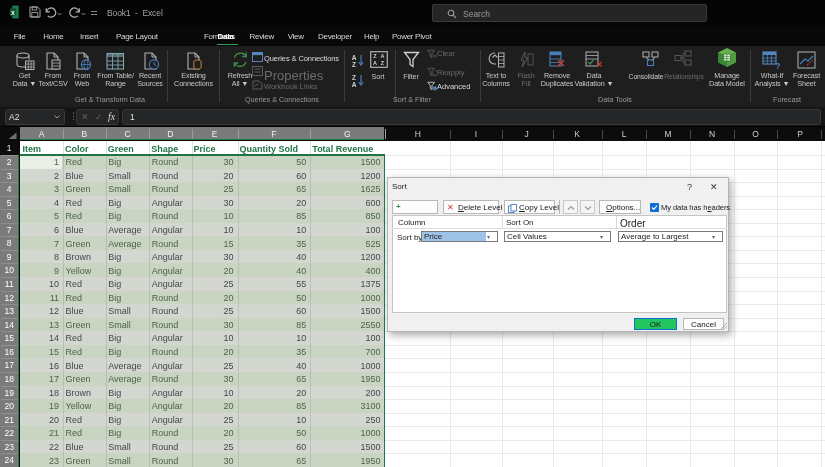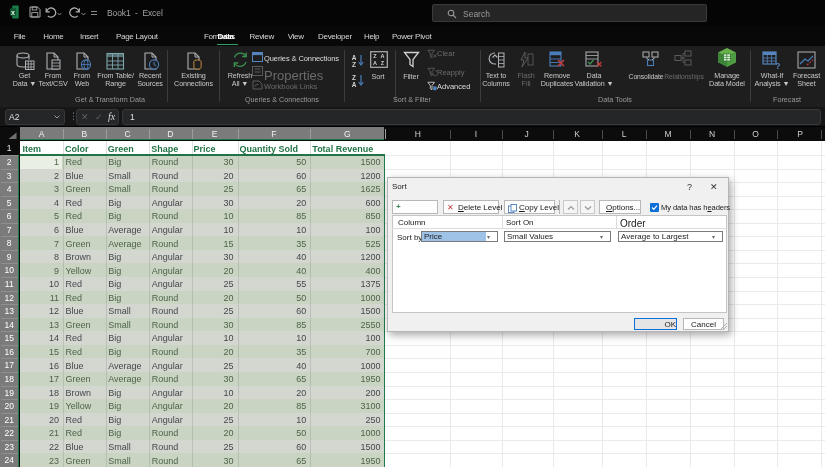--- a/index.html
+++ b/index.html
@@ -769,24 +769,24 @@
 <div class="abs" style="left:620px;top:218px;color:#1a1a1a;font-size:10px;">Order</div>
 <div class="abs" style="left:502px;top:216px;width:1px;height:12px;background:#dcdcdc;"></div>
 <div class="abs" style="left:616px;top:216px;width:1px;height:12px;background:#dcdcdc;"></div>
 <div class="abs" style="left:392px;top:228px;width:335px;height:1px;background:#dcdcdc;"></div>
 <div class="abs" style="left:397px;top:233px;color:#1a1a1a;font-size:8px;">Sort by</div>
 <div class="abs" style="left:421px;top:230.5px;width:77px;height:11px;background:#fff;border:1px solid #7a7a7a;"></div>
     <div class="abs" style="left:422px;top:231.5px;width:64px;height:9px;background:#9fc3e7;"></div>
     <div class="abs" style="left:424px;top:232.1px;color:#1a1a1a;font-size:8px;">Price</div>
     <div class="abs" style="left:487px;top:232.7px;color:#6a6a6a;font-size:6px;">▾</div>
 <div class="abs" style="left:504px;top:230.5px;width:107px;height:11px;background:#fff;border:1px solid #7a7a7a;"></div>
-    <div class="abs" style="left:507px;top:232.1px;color:#1a1a1a;font-size:8px;">Small Values</div>
+    <div class="abs" style="left:507px;top:232.1px;color:#1a1a1a;font-size:8px;">Cell Values</div>
     <div class="abs" style="left:600px;top:232.7px;color:#6a6a6a;font-size:6px;">▾</div>
 <div class="abs" style="left:618px;top:230.5px;width:105px;height:11px;background:#fff;border:1px solid #7a7a7a;"></div>
     <div class="abs" style="left:621px;top:232.1px;color:#1a1a1a;font-size:8px;">Average to Largest</div>
     <div class="abs" style="left:712px;top:232.7px;color:#6a6a6a;font-size:6px;">▾</div>
-<div class="abs" style="left:634px;top:317.5px;width:43px;height:12px;background:#e5e5e5;border:1px solid #0b6fd7;
-color:#1a1a1a;font-size:8px;text-align:right;line-height:11px;">OK</div>
+<div class="abs" style="left:634px;top:317.5px;width:43px;height:12px;background:#22c55e;border:1px solid #0b6fd7;
+color:#1a1a1a;font-size:8px;text-align:center;line-height:11px;">OK</div>
 <div class="abs" style="left:683px;top:317.5px;width:41px;height:12px;background:#fdfdfd;border:1px solid #b8b8b8;
 color:#1a1a1a;font-size:8px;text-align:center;line-height:11px;">Cancel</div>
 <svg class="abs" style="left:720px;top:322px;" width="8" height="8" viewBox="0 0 8 8">
 <path d="M7 1 L1 7 M7 4 L4 7" stroke="#b0b0b0" stroke-width="1"></path>
     </svg>
 </div>
 </body></html>

